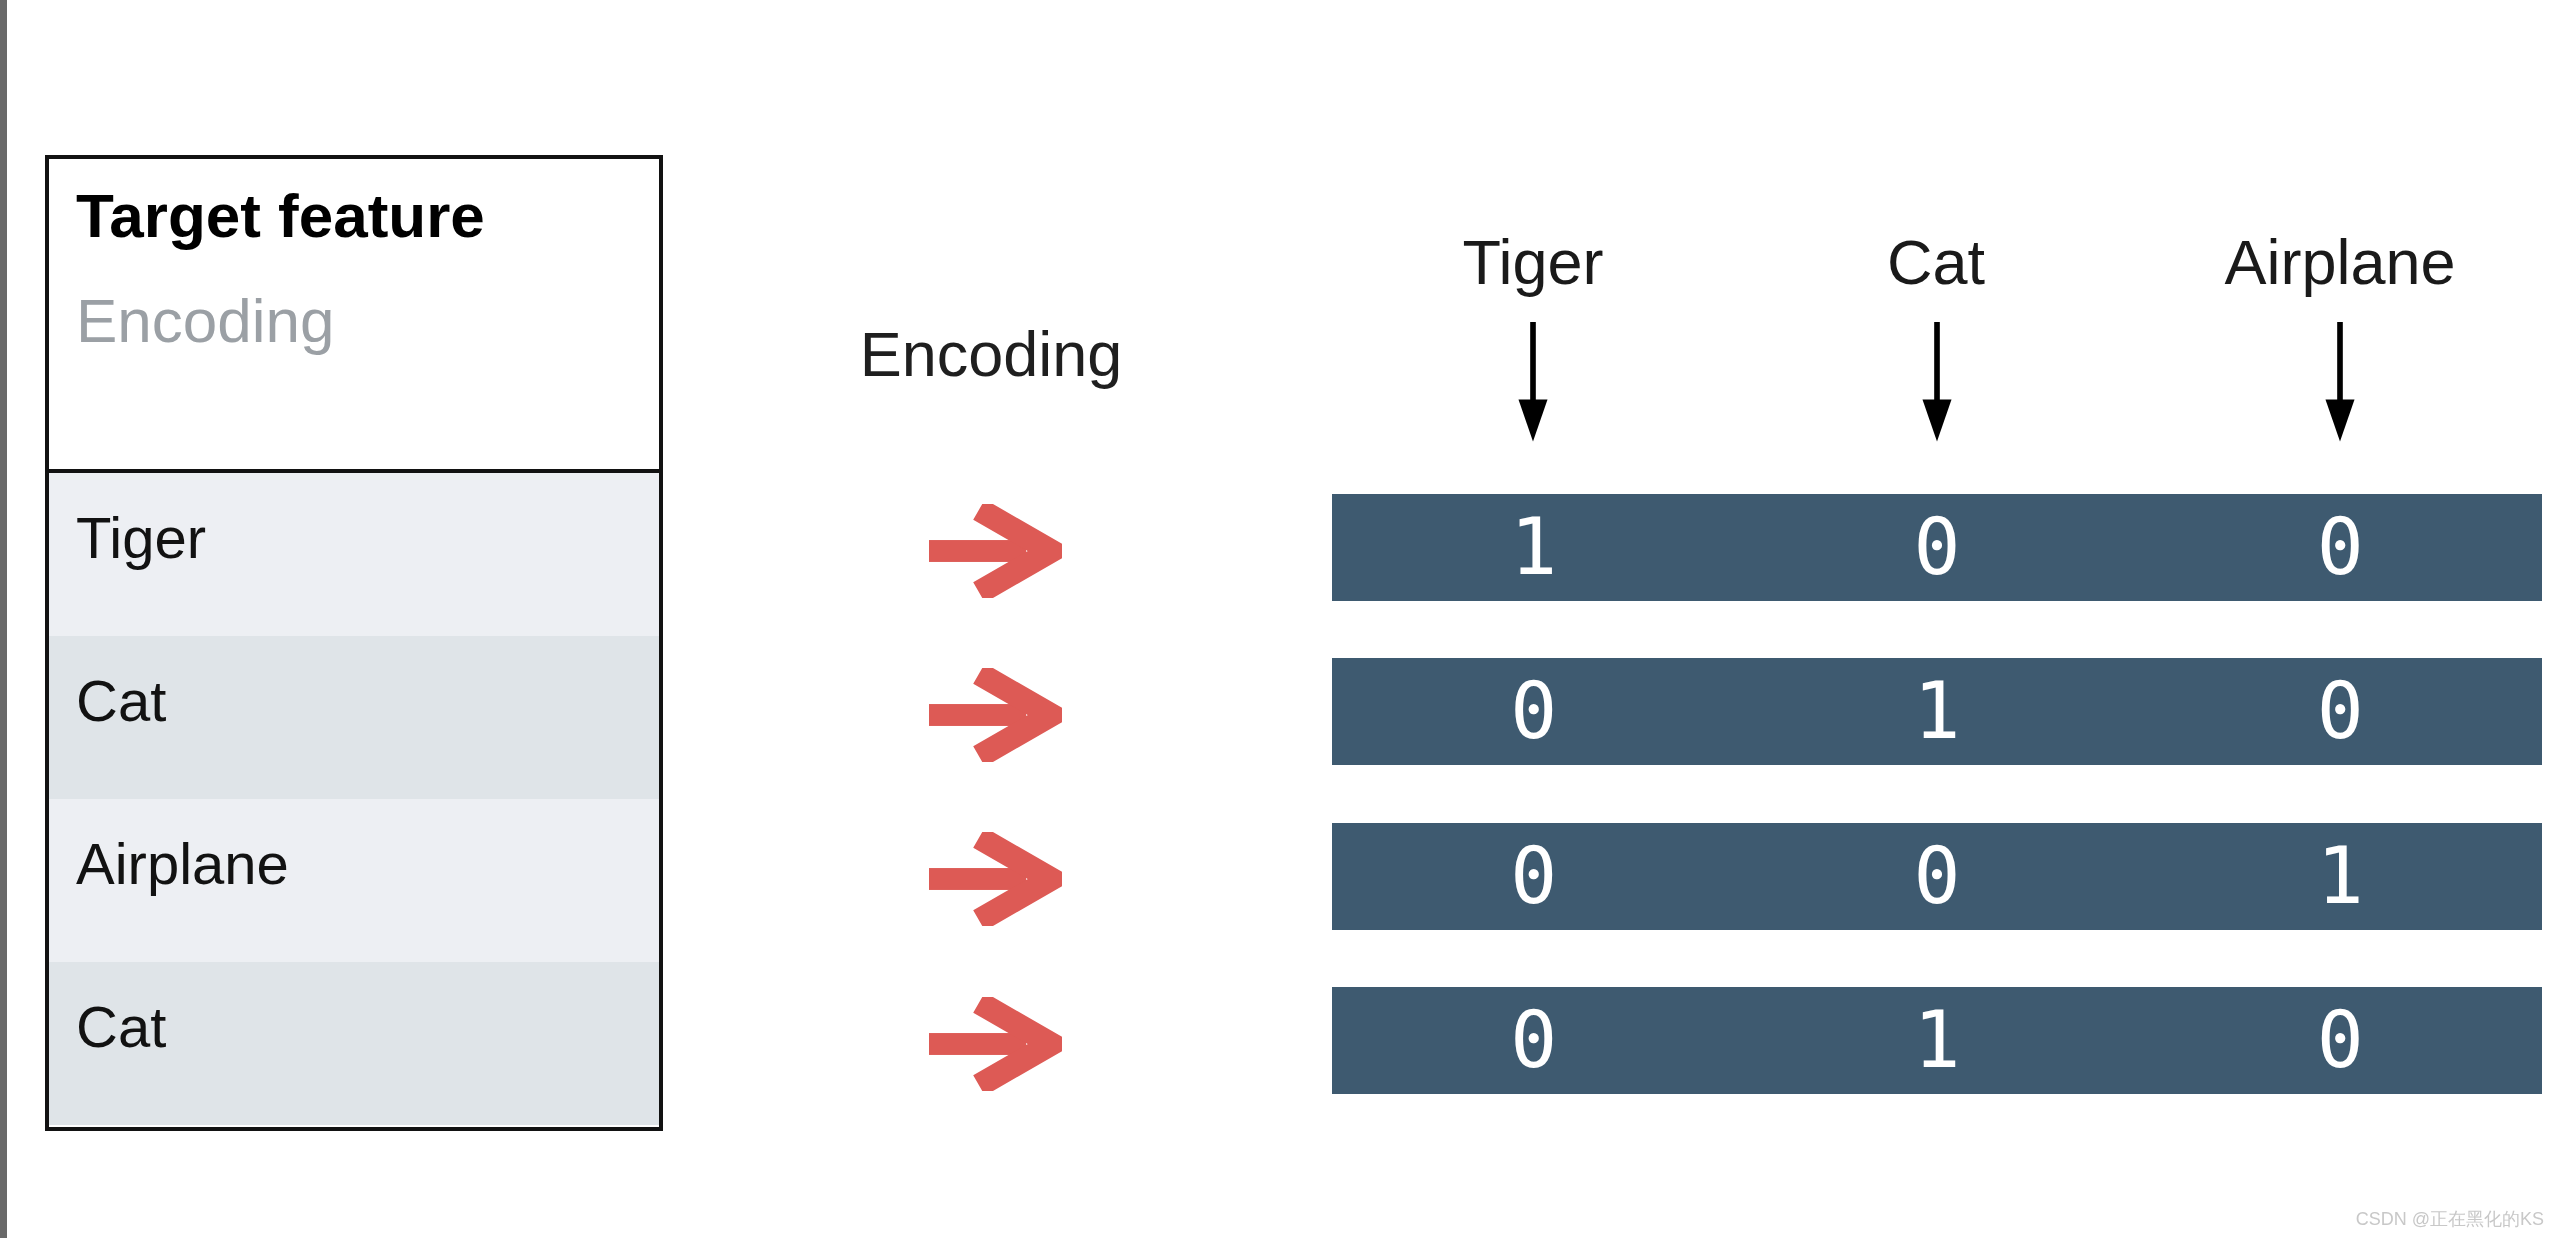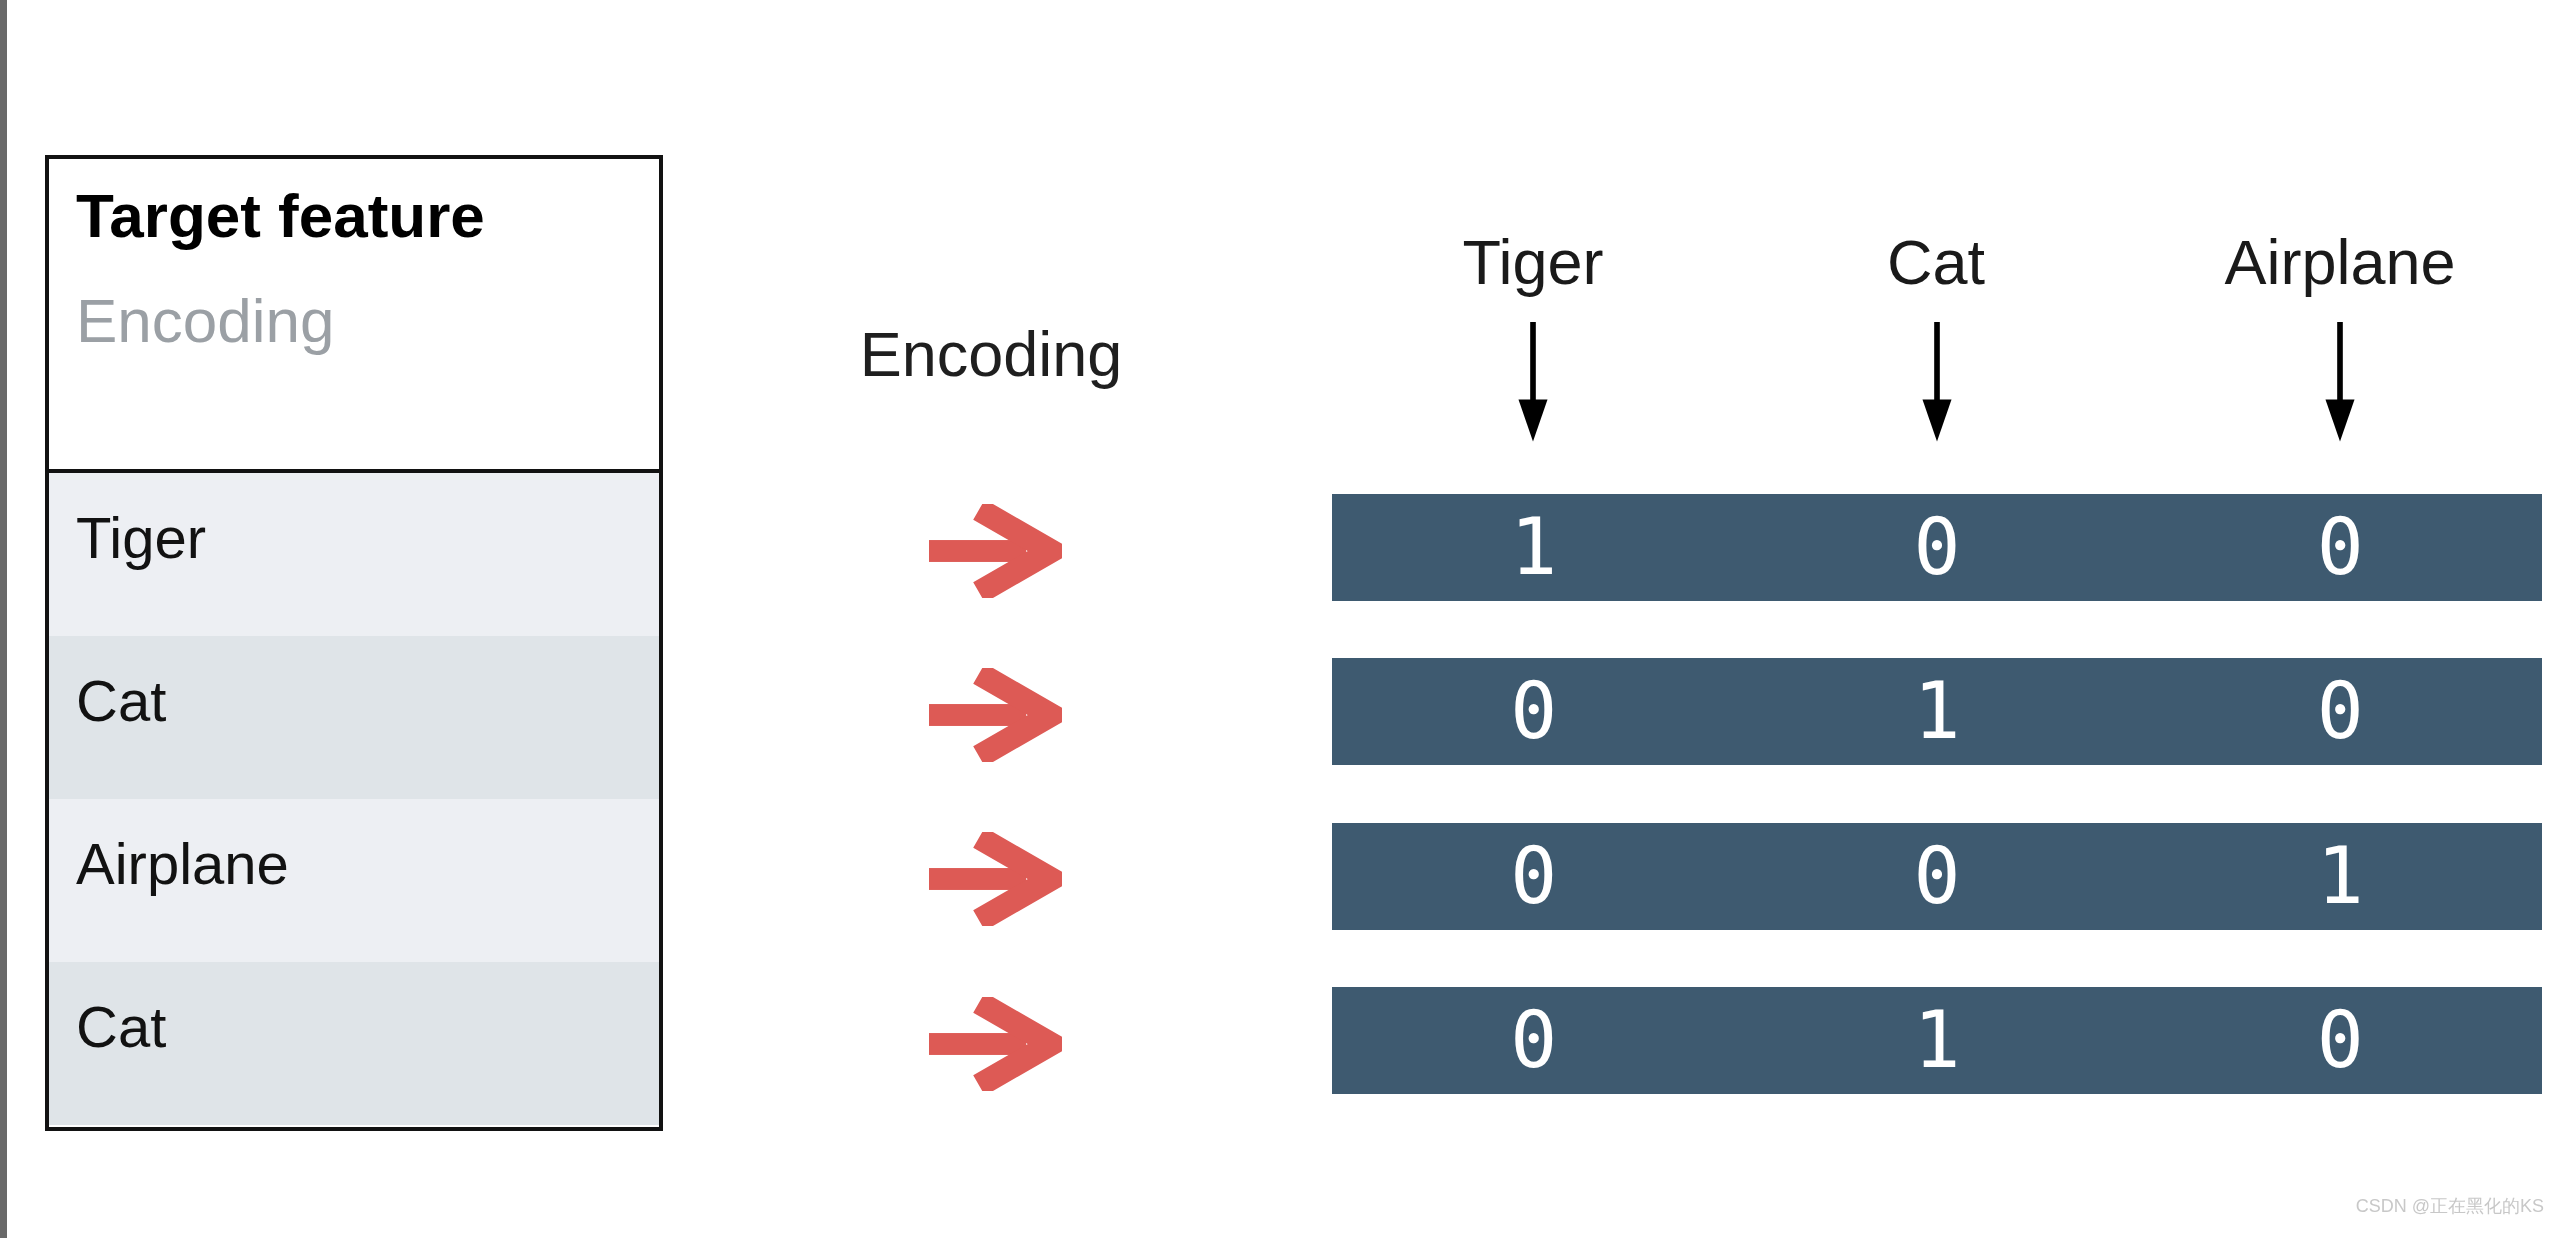--- a/index.html
+++ b/index.html
@@ -48,21 +48,21 @@
     display:flex;
   }
   .m-cell{
     flex:1 1 0;text-align:center;line-height:107px;
     font-family:"DejaVu Sans Mono", monospace;
     font-size:78px;color:#ffffff;
   }
 
   
   .watermark{
-    position:absolute;right:32px;bottom:21px;
+    position:absolute;right:32px;bottom:8px;
     font-size:18px;color:var(--watermark_text,#c8c8c8);white-space:nowrap;
   }
 </style>
 </head>
 <body style="--ink: #121212; --accent_red: #dd5a55; --matrix_row_bg: #3e5a70; --matrix_text: #ffffff; --row_alt_a: #edeff3; --row_alt_b: #dfe4e8; --muted_text: #9ba0a5; --left_bar: #696969; --watermark_text: #c8c8c8;">
 
 <div class="left-bar"></div>
 
 <div class="feature-table">
   <div class="t-header">

